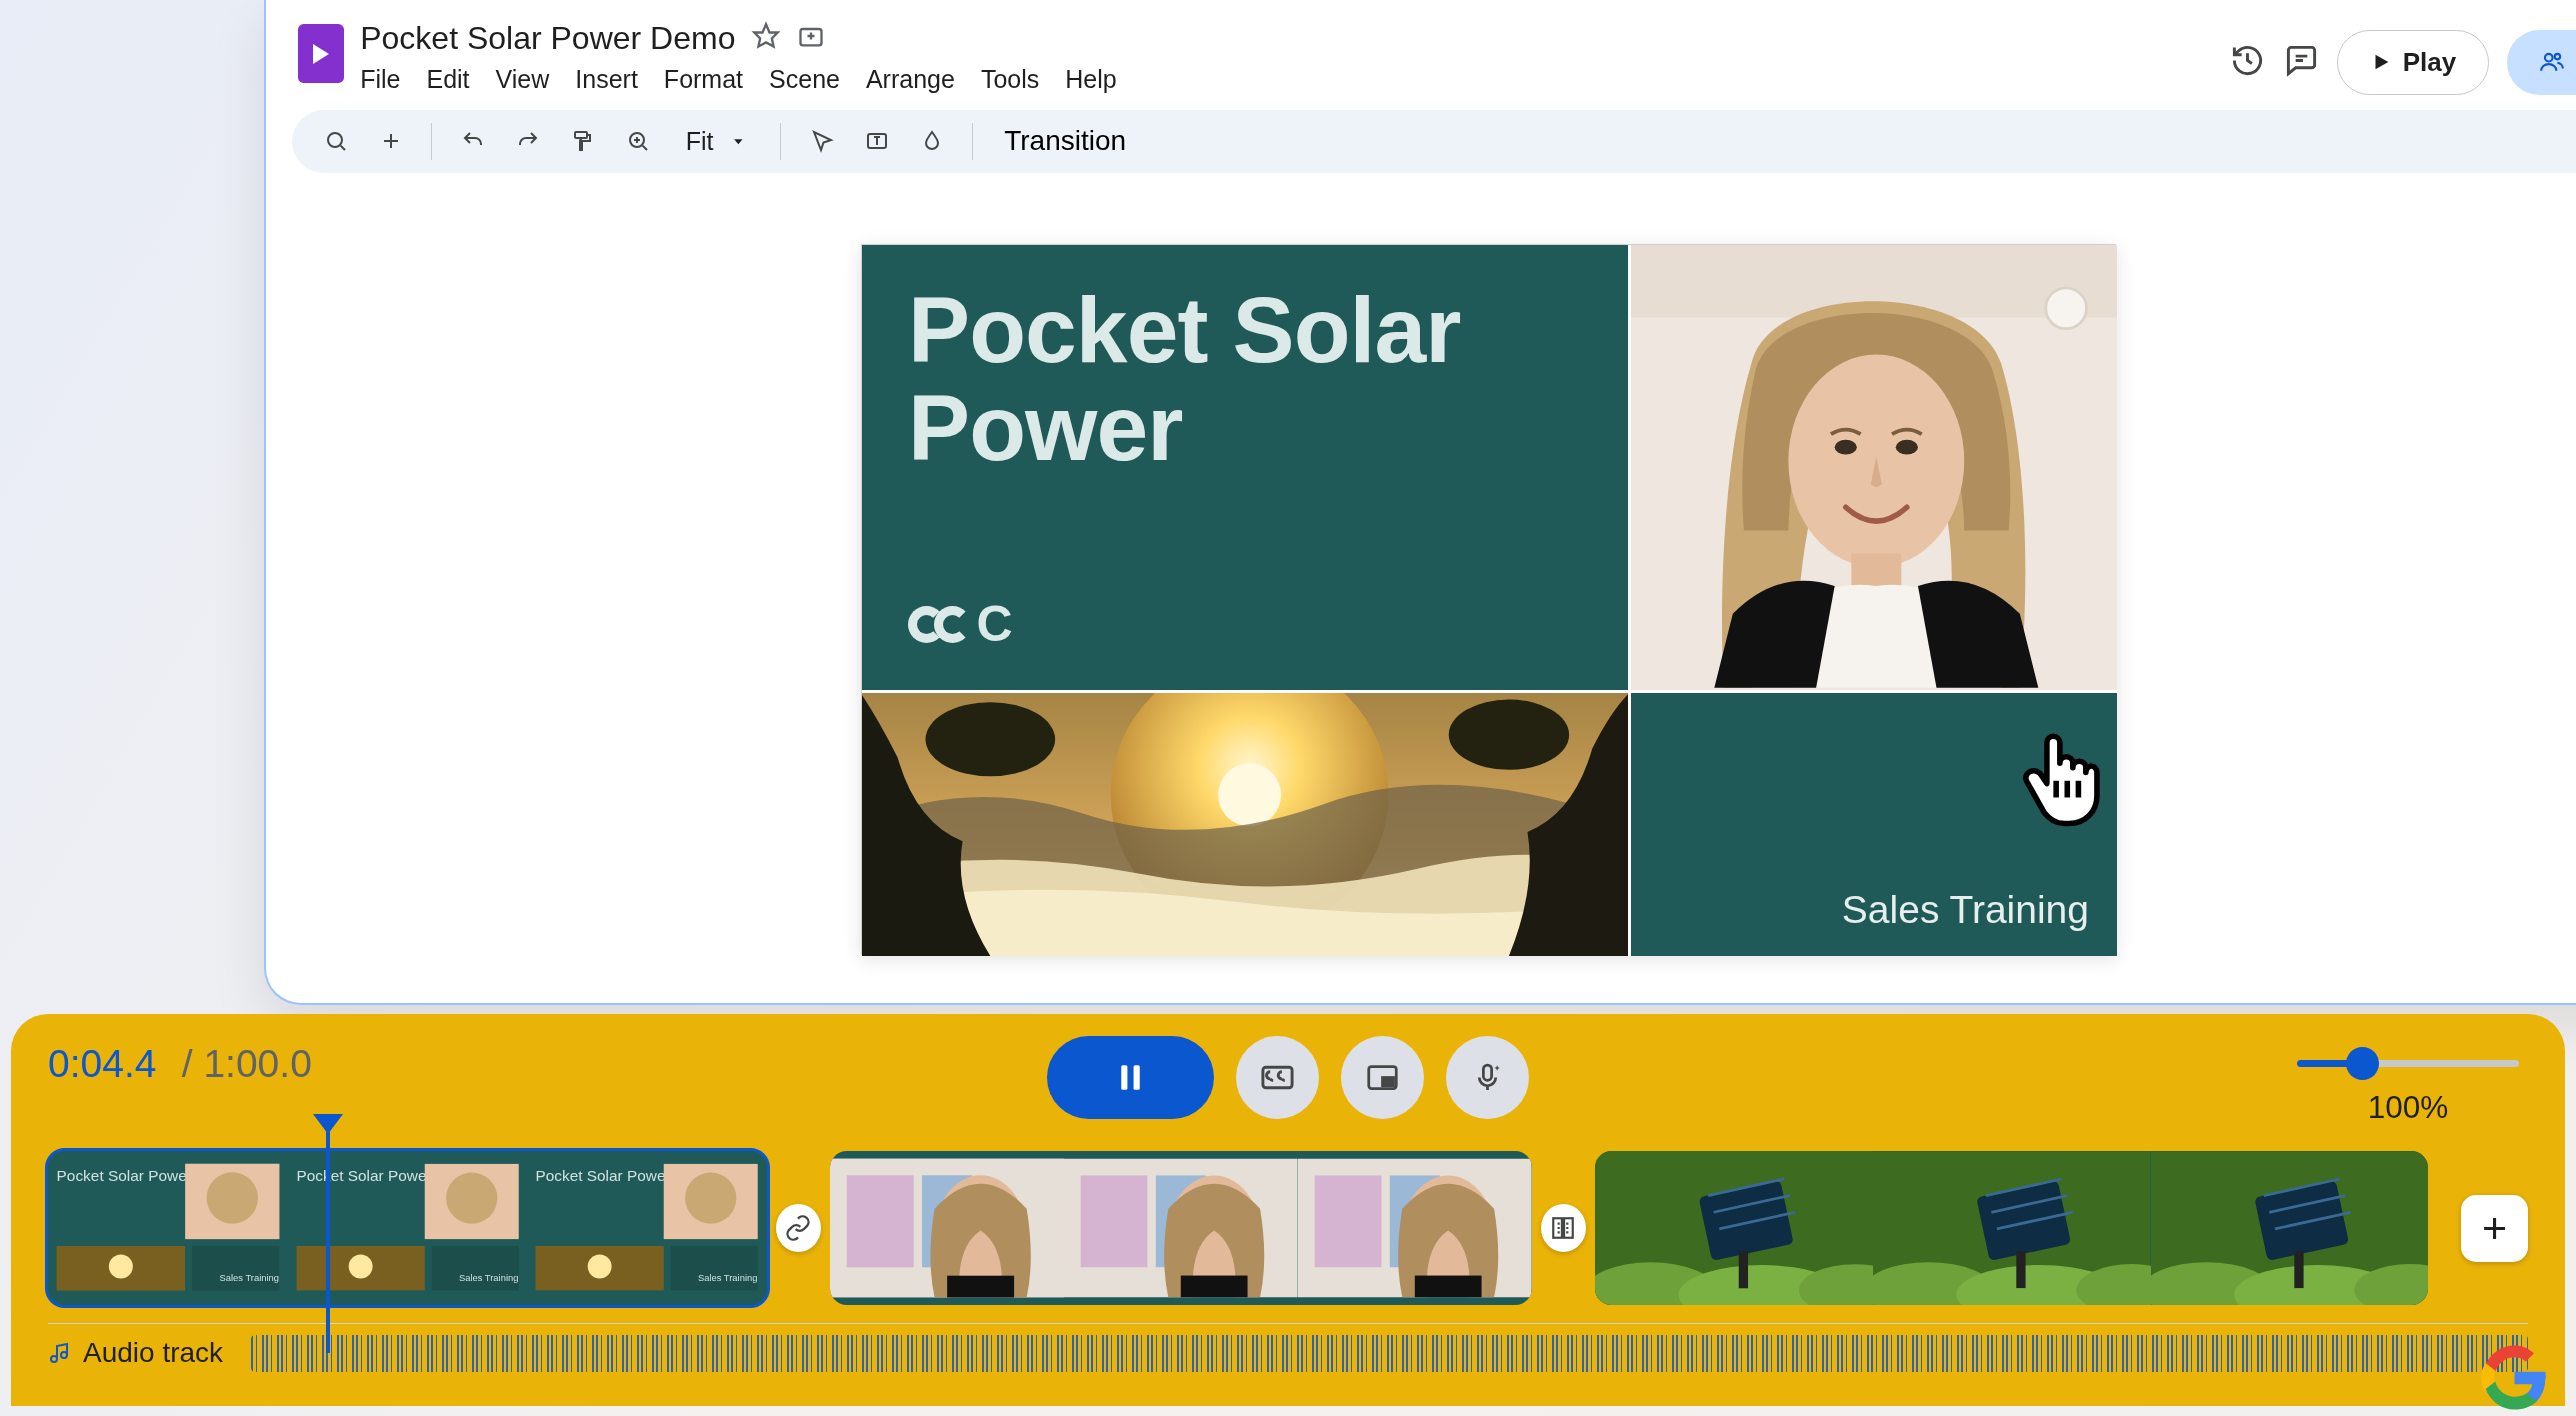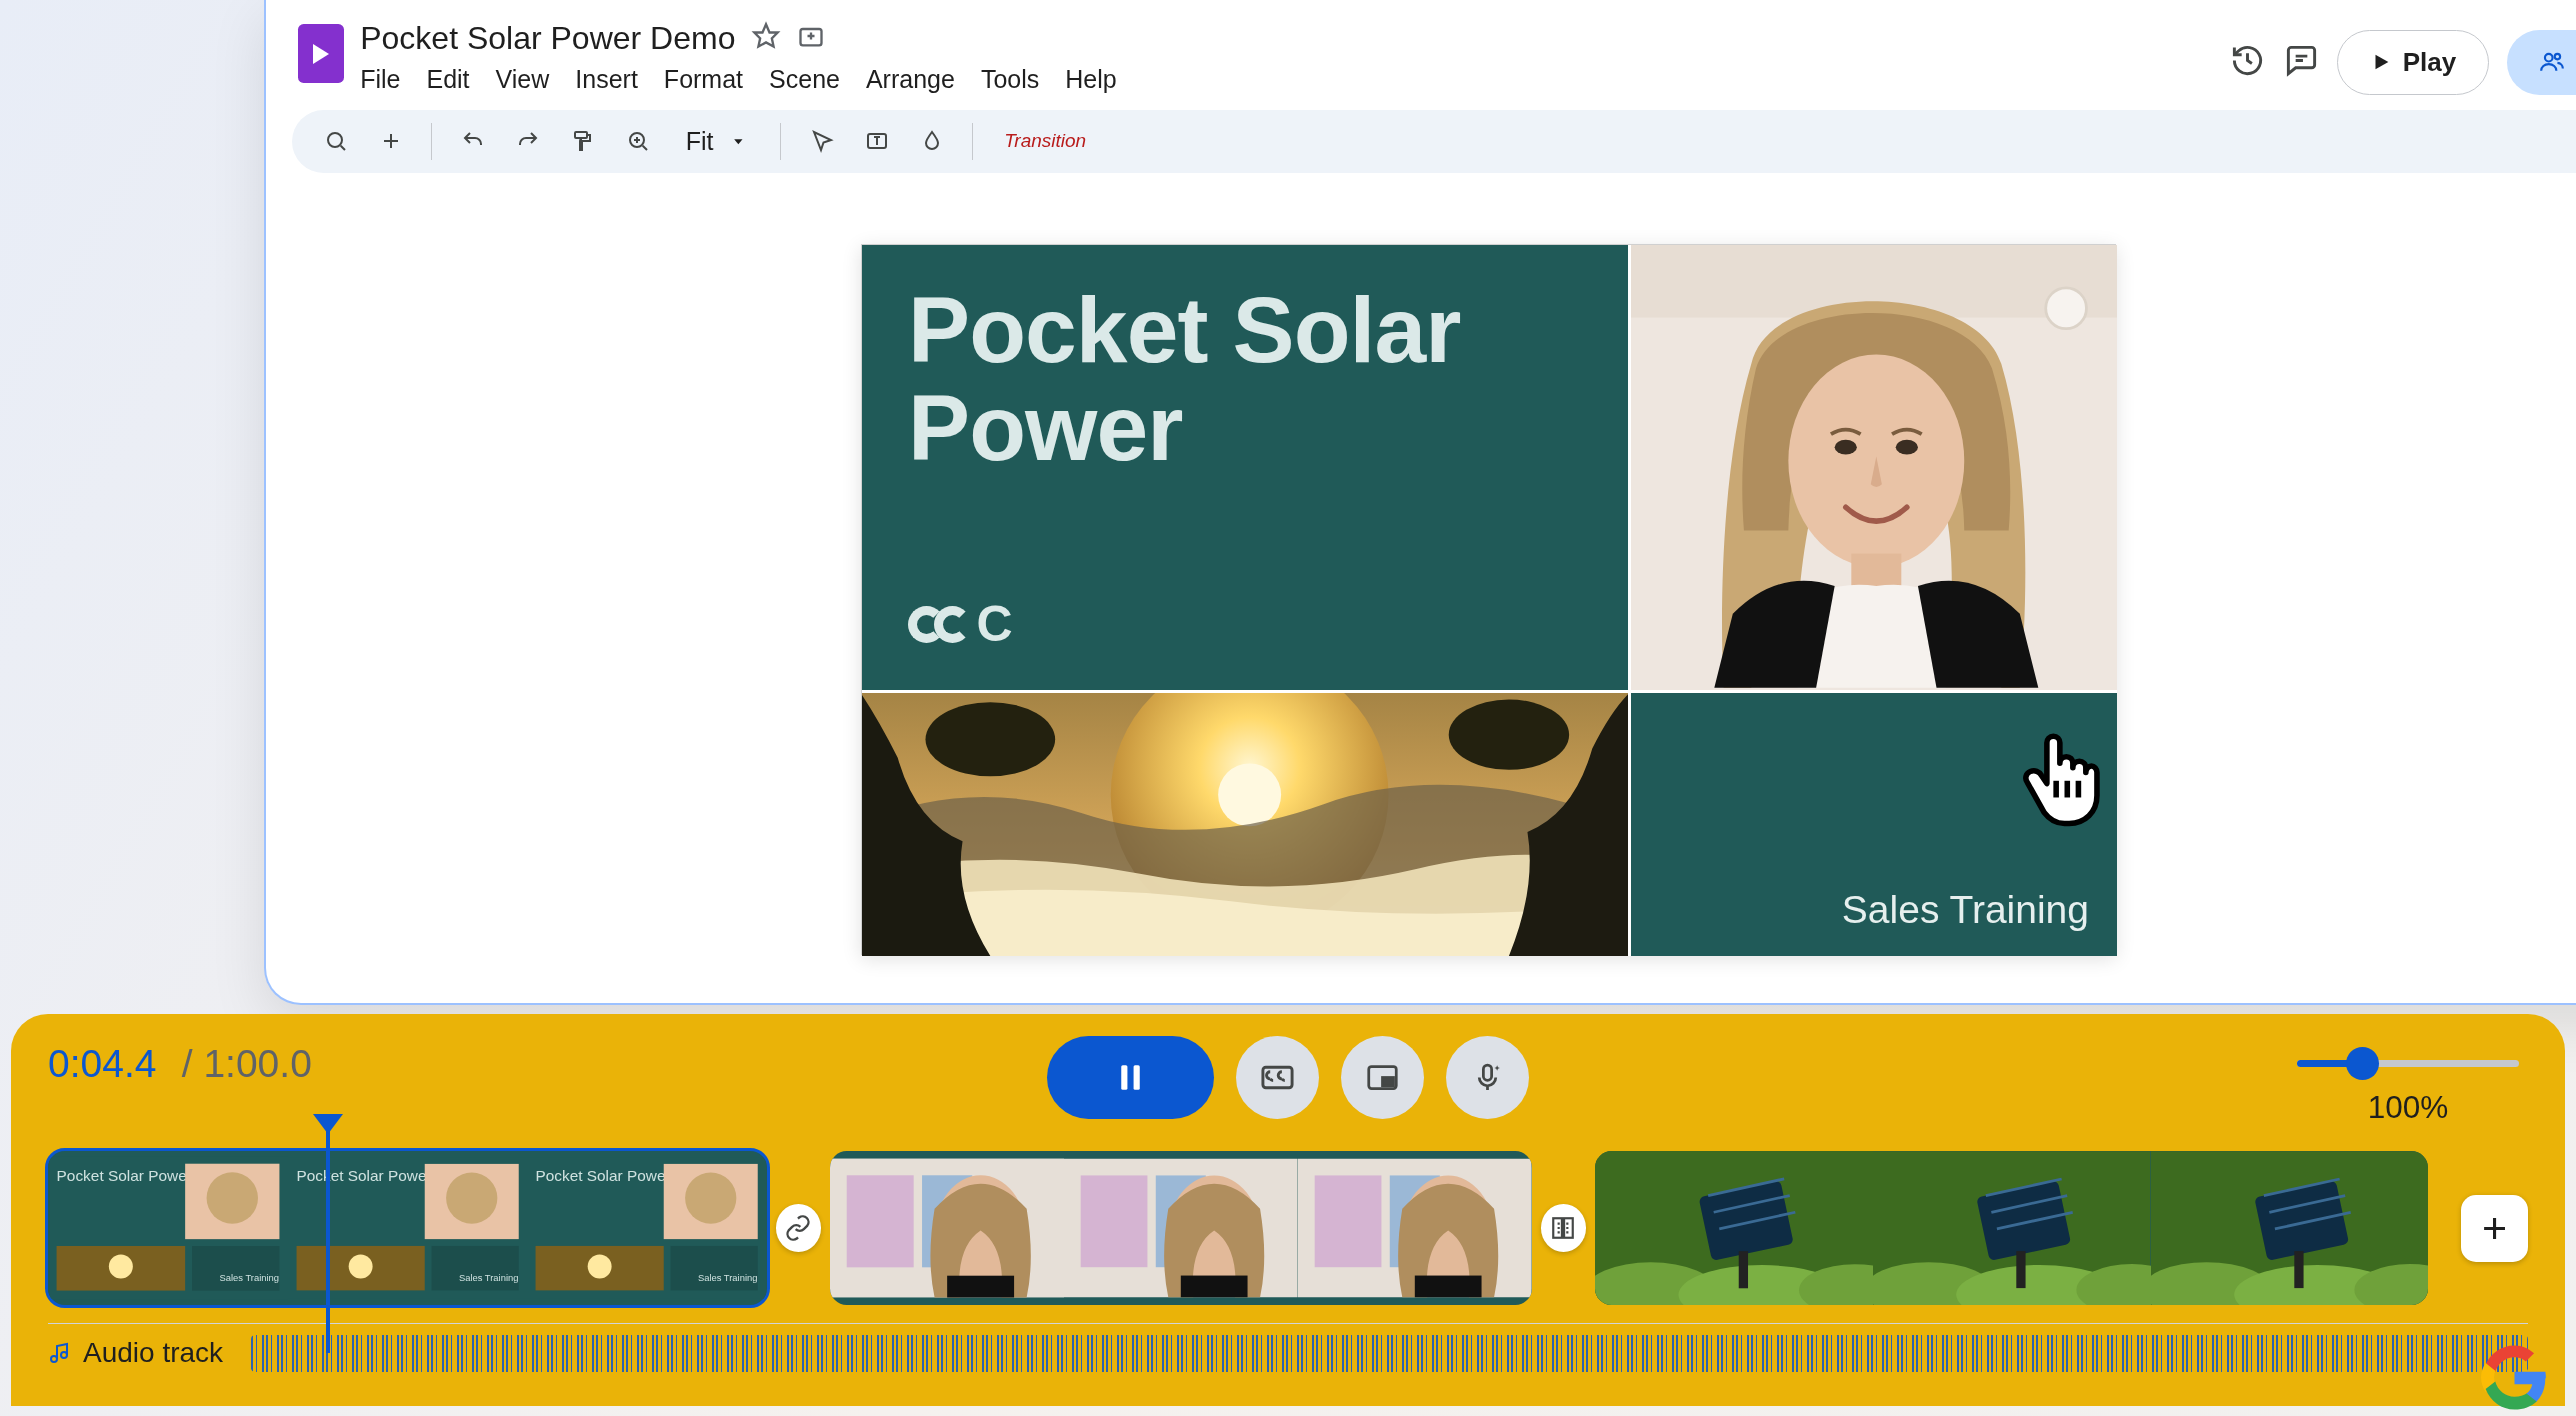--- a/index.html
+++ b/index.html
@@ -120,21 +120,21 @@
     cursor: pointer;
   }
   .tb-divider { width: 0.9px; height: 37px; background: #c5c8cd; margin: 0 7.4px; }
   .tb-fit {
     display: flex; align-items: center; gap: 16.7px;
     padding: 0 15px; height: 44px;
     font-size: 25px;
     color: #1f1f1f;
     cursor: pointer;
   }
-  .tb-transition { font-size: 19px; color: #b91c1c; padding: 0 13px; cursor: pointer; font-style: italic; }
+  .tb-transition { font-size: 28px; color: #000000; padding: 0 13px; cursor: pointer; }
   .tb-spacer { flex: 1; }
   
   .stage-wrap {
     position: absolute;
     left: 0; right: 0; top: 222px; bottom: 0;
     display: flex;
   }
   .stage {
     position: relative;
     margin: 22px auto 0 auto;

